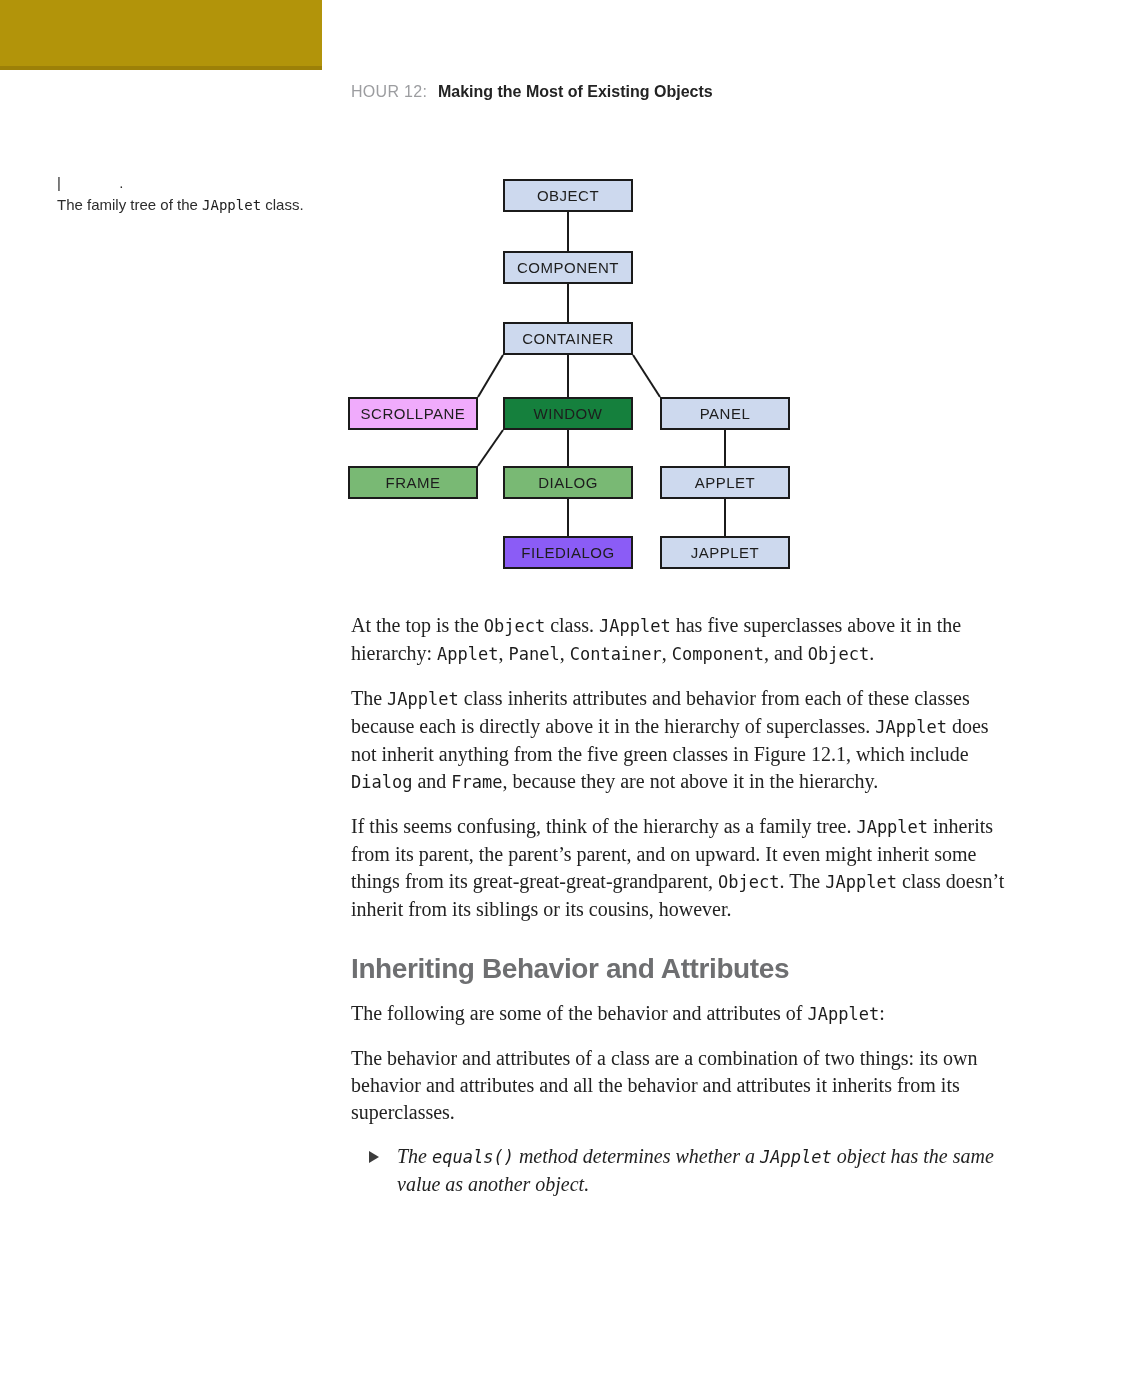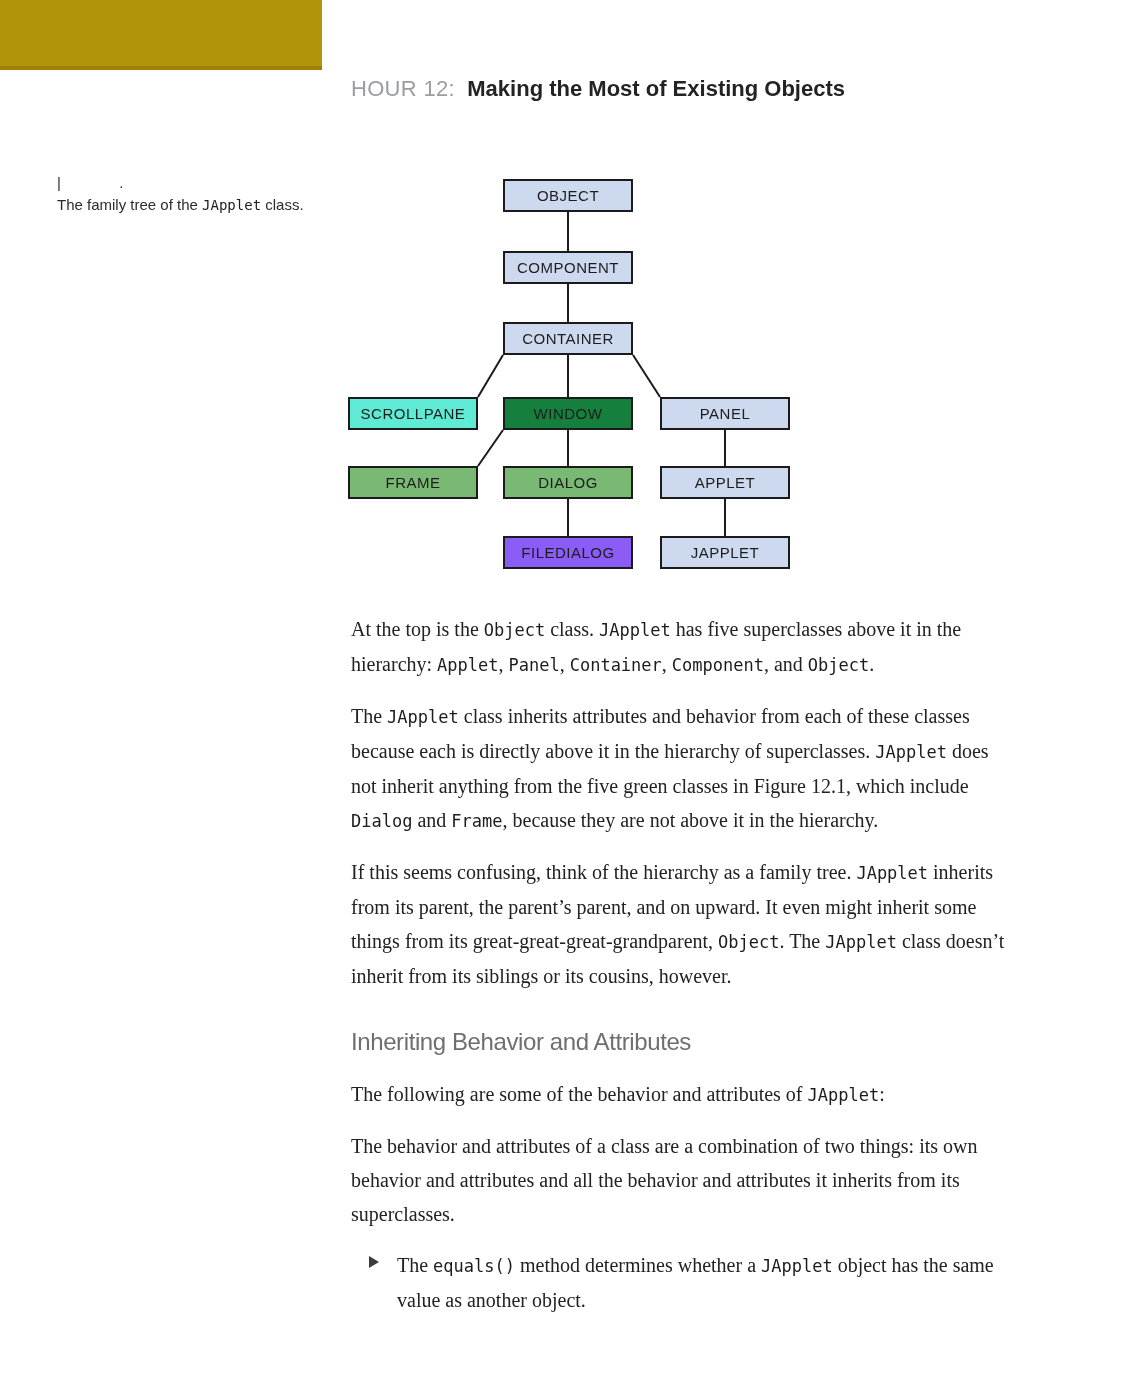--- a/index.html
+++ b/index.html
@@ -8,22 +8,22 @@
     font-family:"Liberation Sans",sans-serif;overflow:hidden;
   }
   
   .goldbar{
     position:absolute;left:0;top:0;width:322px;height:66px;
     background:var(--gold,#b2940a);
     border-bottom:4px solid var(--gold-dark,#9c8008);
   }
   
   .runhead{
-    position:absolute;left:351px;top:76px;white-space:nowrap;
-    font-size:22px;letter-spacing:.3px;
+    position:absolute;left:351px;top:83px;white-space:nowrap;
+    font-size:16px;letter-spacing:.3px;
   }
   .runhead .kicker{color:var(--kicker,#9c9da0);font-weight:500;}
   .runhead .rh-title{color:#232323;font-weight:700;margin-left:6px;letter-spacing:0;}
   
   .figcap{
     position:absolute;left:57px;top:173px;width:250px;
     font-size:15px;line-height:20px;color:#2c2c2c;
   }
   .figcap .cap-label{white-space:pre;display:block;margin-bottom:2px;color:#2c2c2c;}
   .figcap .code{font-family:"DejaVu Sans Mono",monospace;font-size:14px;}
@@ -31,32 +31,32 @@
   .diagram{position:absolute;left:348px;top:179px;width:442px;height:392px;}
   .diagram svg{position:absolute;left:0;top:0;}
   .dnode{
     position:absolute;width:130px;height:33px;box-sizing:border-box;
     border:2px solid #1b1b1b;display:flex;align-items:center;justify-content:center;
     font-size:15px;letter-spacing:.5px;color:#1d1d1d;
   }
   
   .bodycol{
     position:absolute;left:351px;top:612px;width:656px;
-    font-family:"Liberation Serif",serif;font-size:20px;line-height:34px;color:#222222;
+    font-family:"Liberation Serif",serif;font-size:20px;line-height:27px;color:#222222;
   }
   .bodycol p{margin:0 0 17px 0;}
   .code{font-family:"DejaVu Sans Mono",monospace;font-size:0.85em;color:#1c1c1c;}
   h2.section{
-    font-family:"Liberation Sans",sans-serif;font-weight:400;
-    font-size:24px;letter-spacing:-0.4px;color:var(--heading,#6e6f71);
+    font-family:"Liberation Sans",sans-serif;font-weight:700;
+    font-size:28px;letter-spacing:-0.4px;color:var(--heading,#6e6f71);
     margin:32px 0 18px 0;
   }
   
   .bullets{margin:0;padding:0;list-style:none;}
-  .bullets li{display:flex;margin:8px 0 14px 0;}
+  .bullets li{display:flex;margin:8px 0 14px 0;font-style:italic;}
   .tri{
     flex:0 0 28px;margin-left:18px;padding-top:8px;
   }
   .tri::before{
     content:"";display:block;width:0;height:0;
     border-left:10px solid #3c3c3c;border-top:6px solid transparent;border-bottom:6px solid transparent;
   }
   .li-text{flex:1;}
 </style>
 </head>
@@ -83,21 +83,21 @@
       <line x1="285" y1="176" x2="312" y2="218" stroke="#1b1b1b" stroke-width="2"></line>
       <line x1="220" y1="251" x2="220" y2="287" stroke="#1b1b1b" stroke-width="2"></line>
       <line x1="155" y1="251" x2="130" y2="287" stroke="#1b1b1b" stroke-width="2"></line>
       <line x1="377" y1="251" x2="377" y2="287" stroke="#1b1b1b" stroke-width="2"></line>
       <line x1="220" y1="320" x2="220" y2="357" stroke="#1b1b1b" stroke-width="2"></line>
       <line x1="377" y1="320" x2="377" y2="357" stroke="#1b1b1b" stroke-width="2"></line>
     </svg>
   <div class="dnode" style="left: 155px; top: 0px; background: rgb(205, 217, 238); border-color: rgb(27, 27, 27);">OBJECT</div>
   <div class="dnode" style="left: 155px; top: 72px; background: rgb(205, 217, 238); border-color: rgb(27, 27, 27);">COMPONENT</div>
   <div class="dnode" style="left: 155px; top: 143px; background: rgb(205, 217, 238); border-color: rgb(27, 27, 27);">CONTAINER</div>
-  <div class="dnode" style="left: 0px; top: 218px; background: #5eead4; border-color: rgb(27, 27, 27);">SCROLLPANE</div>
+  <div class="dnode" style="left: 0px; top: 218px; background: #f0abfc; border-color: rgb(27, 27, 27);">SCROLLPANE</div>
   <div class="dnode" style="left: 155px; top: 218px; background: #15803d; border-color: rgb(27, 27, 27);">WINDOW</div>
   <div class="dnode" style="left: 312px; top: 218px; background: rgb(205, 217, 238); border-color: rgb(27, 27, 27);">PANEL</div>
   <div class="dnode" style="left: 0px; top: 287px; background: rgb(121, 185, 116); border-color: rgb(27, 27, 27);">FRAME</div>
   <div class="dnode" style="left: 155px; top: 287px; background: rgb(121, 185, 116); border-color: rgb(27, 27, 27);">DIALOG</div>
   <div class="dnode" style="left: 312px; top: 287px; background: rgb(205, 217, 238); border-color: rgb(27, 27, 27);">APPLET</div>
   <div class="dnode" style="left: 155px; top: 357px; background: #8b5cf6; border-color: rgb(27, 27, 27);">FILEDIALOG</div>
   <div class="dnode" style="left: 312px; top: 357px; background: rgb(205, 217, 238); border-color: rgb(27, 27, 27);">JAPPLET</div>
 </div>
 
 <div class="bodycol">

